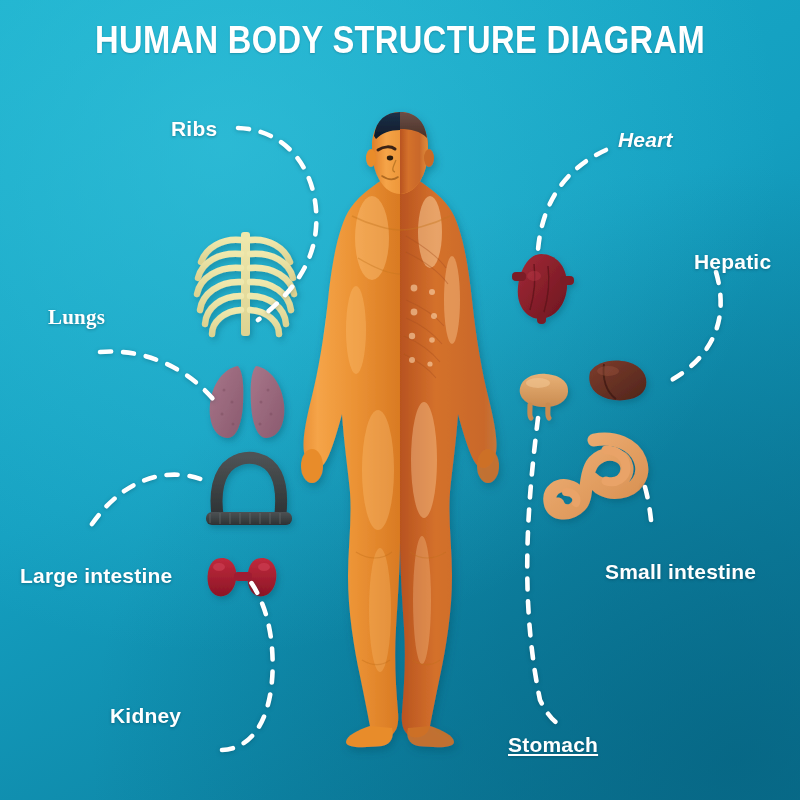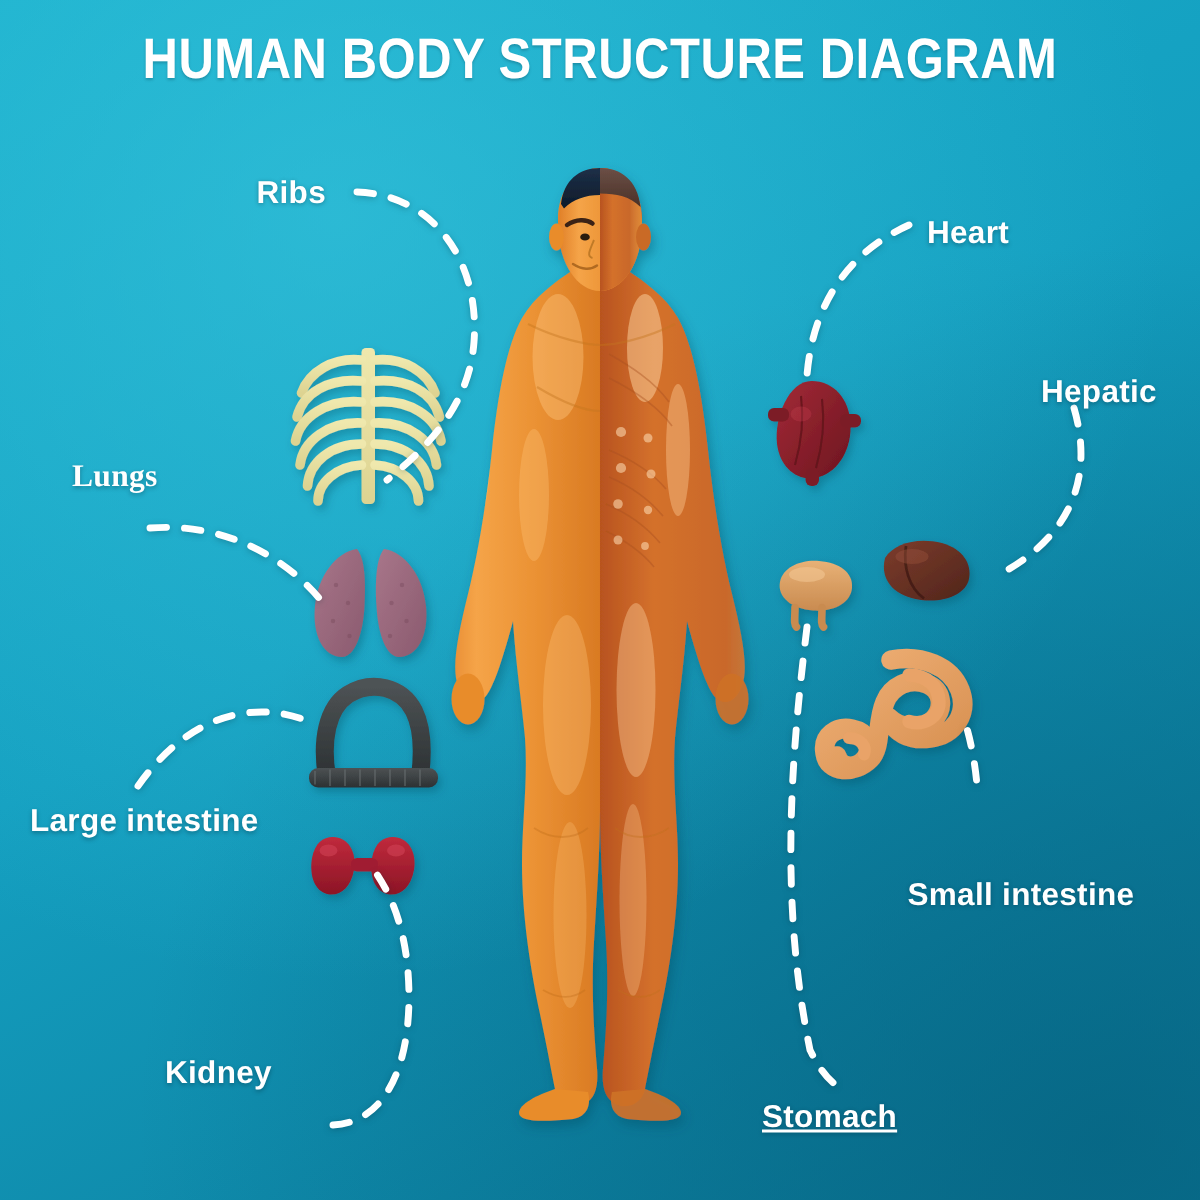--- a/index.html
+++ b/index.html
@@ -327,20 +327,20 @@
     <path class="dash" d="M 606,150 C 566,168 542,202 538,250"></path>
     <path class="dash" d="M 716,272 C 730,320 712,358 668,382"></path>
     <path class="dash" d="M 651,520 C 650,510 648,498 645,487"></path>
     <path class="dash" d="M 538,418 C 528,500 519,598 540,700 C 548,716 554,722 562,726"></path>
   </svg>
 
   <div id="title">HUMAN BODY STRUCTURE DIAGRAM</div>
 
   <div class="label" style="left:160px; top:117px;margin-left:11px;">Ribs</div>
   <div class="label" style="left:48px;  top:305px;font-family:Liberation Serif, serif;">Lungs</div>
-  <div class="label" style="left:20px;  top:536px;text-align:right;">Large intestine</div>
+  <div class="label" style="left:20px;  top:564px;text-align:right;">Large intestine</div>
   <div class="label" style="left:110px; top:704px;">Kidney</div>
-  <div class="label" style="left:618px; top:144px;">Heart</div>
+  <div class="label" style="left:618px; top:128px;font-style:italic;">Heart</div>
   <div class="label" style="left:650px; top:250px;margin-left:44px;">Hepatic</div>
-  <div class="label" style="left:605px; top:560px;margin-top:25px;">Small intestine</div>
+  <div class="label" style="left:605px; top:560px;">Small intestine</div>
   <div class="label" style="left:508px; top:733px;text-decoration:underline;">Stomach</div>
 
 </div>
 
 </body></html>

